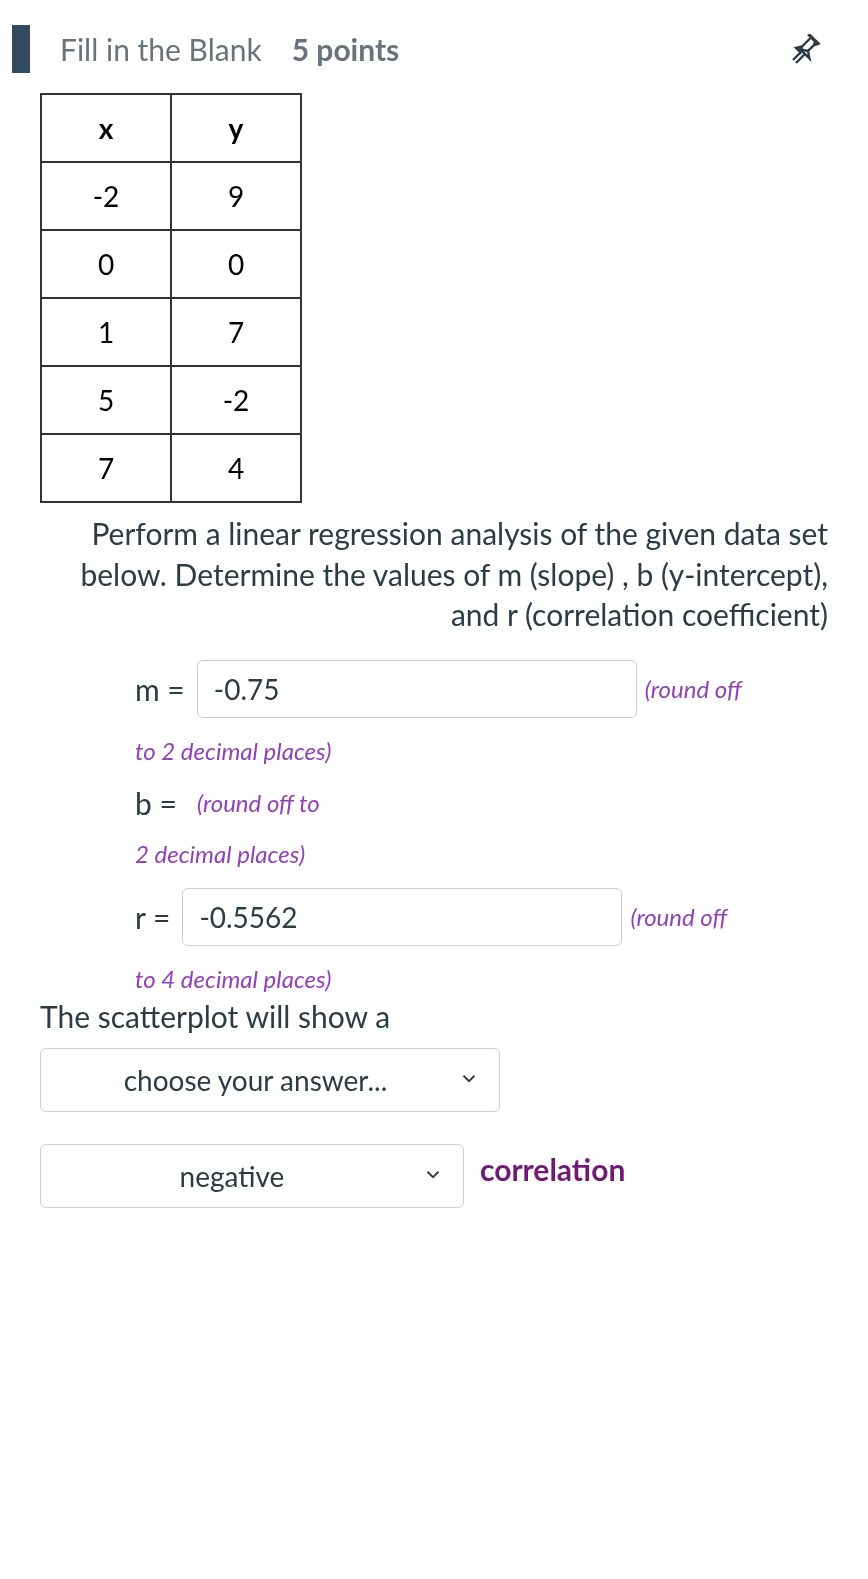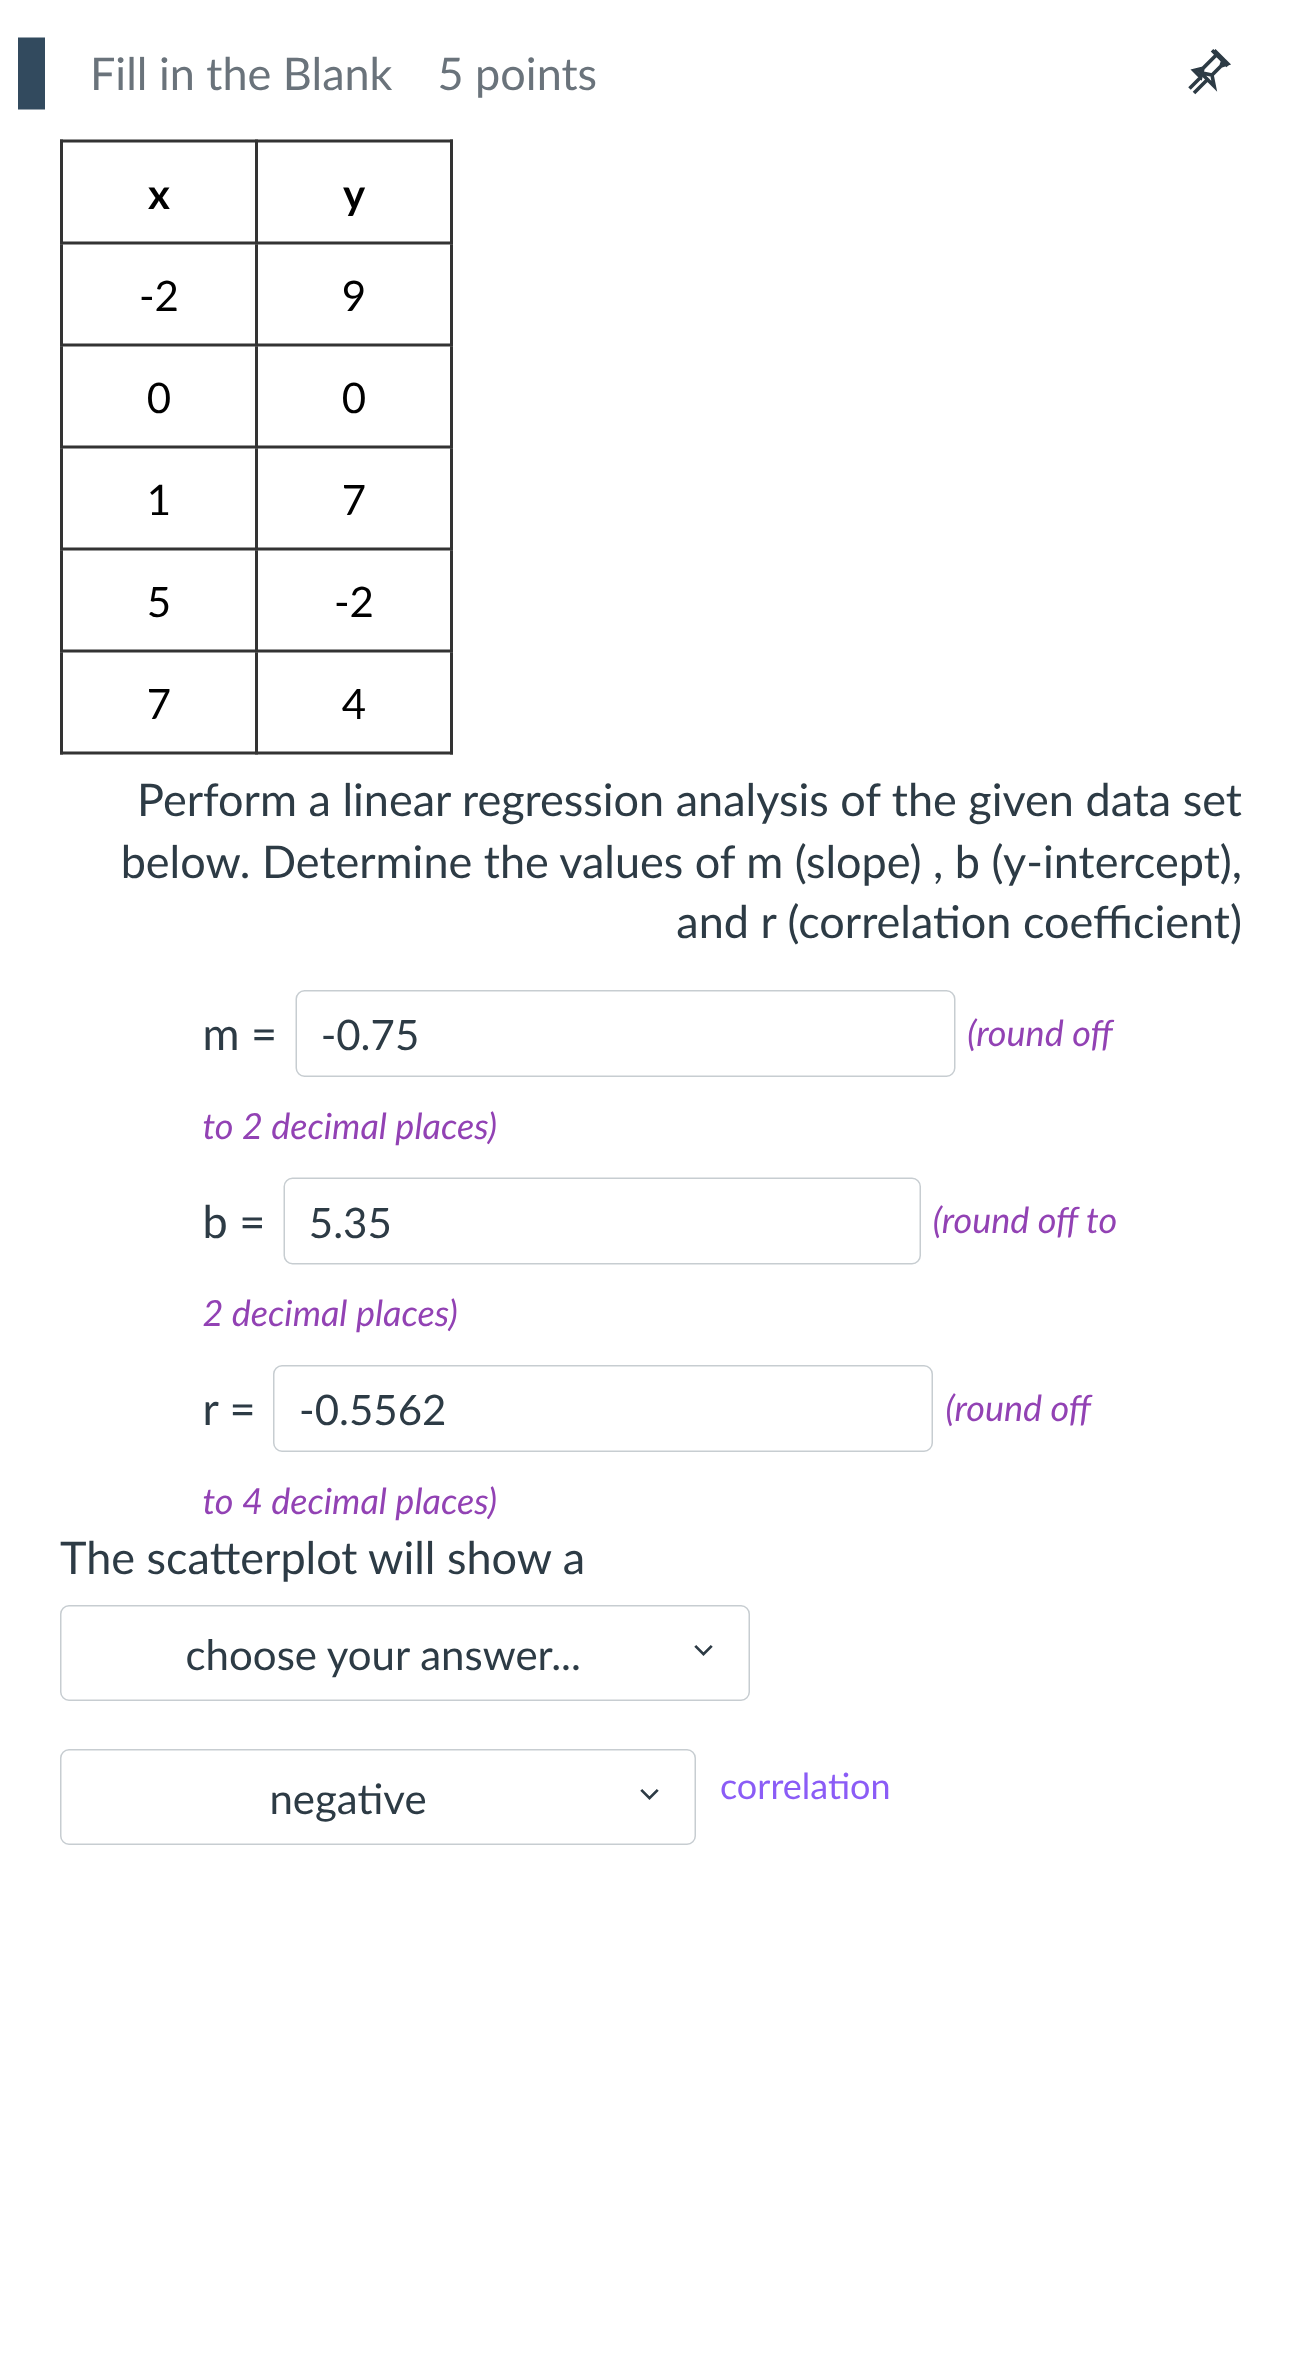--- a/index.html
+++ b/index.html
@@ -21,21 +21,21 @@
   margin-right: 30px;
 }
 .question-type {
   font-size: 30px;
   color: #6a737b;
   font-weight: 400;
 }
 .points {
   font-size: 30px;
   color: #6a737b;
-  font-weight: 400;
+  font-weight: 700;
   margin-left: 30px;
 }
 .pin-icon {
   margin-left: auto;
   margin-right: 15px;
   color: #2d3b45;
 }
 .content {
   padding: 0 40px 30px 40px;
 }
@@ -132,22 +132,23 @@
   pointer-events: none;
   color: #2d3b45;
 }
 .dropdown-row {
   display: flex;
   align-items: center;
   gap: 16px;
   margin-top: 18px;
 }
 .corr-label {
-  font-size: 24px;
-  color: #8b5cf6;
+  font-size: 30px;
+  color: #701a75;
+  font-weight: bold;
 }
 </style>
 </head>
 <body>
 
 <div class="header">
   <div class="header-bar"></div>
   <span class="question-type">Fill in the Blank</span>
   <span class="points">5 points</span>
   <span class="pin-icon">
@@ -194,21 +195,20 @@
   <div class="answer-block">
     <div class="answer-row">
       <span class="answer-label">m =</span>
       <input type="text" class="text-input input-m" value="-0.75" style="">
       <span class="hint">(round off</span>
     </div>
     <div class="hint-cont">to 2 decimal places)</div>
 
     <div class="answer-row">
       <span class="answer-label">b =</span>
-      <input type="text" class="text-input input-b" value="5.35" style="">
       <span class="hint">(round off to</span>
     </div>
     <div class="hint-cont">2 decimal places)</div>
 
     <div class="answer-row">
       <span class="answer-label">r =</span>
       <input type="text" class="text-input input-r" value="-0.5562" style="">
       <span class="hint">(round off</span>
     </div>
     <div class="hint-cont" style="margin-bottom:5px">to 4 decimal places)</div>

